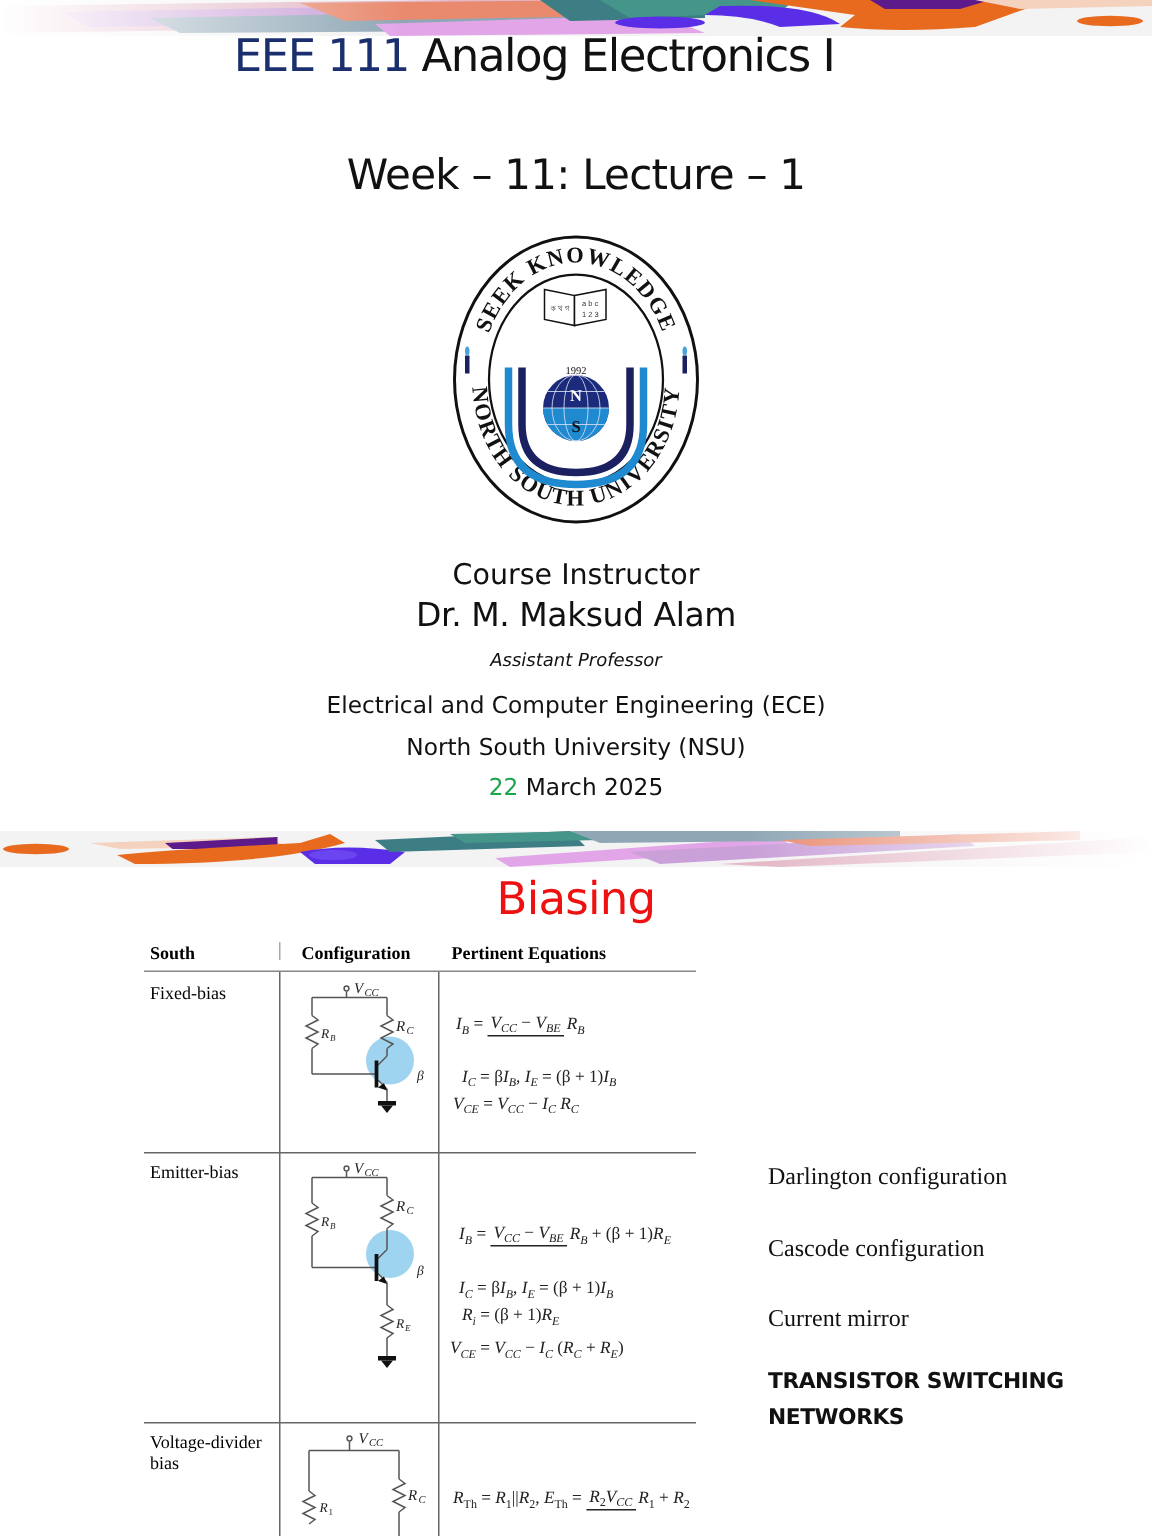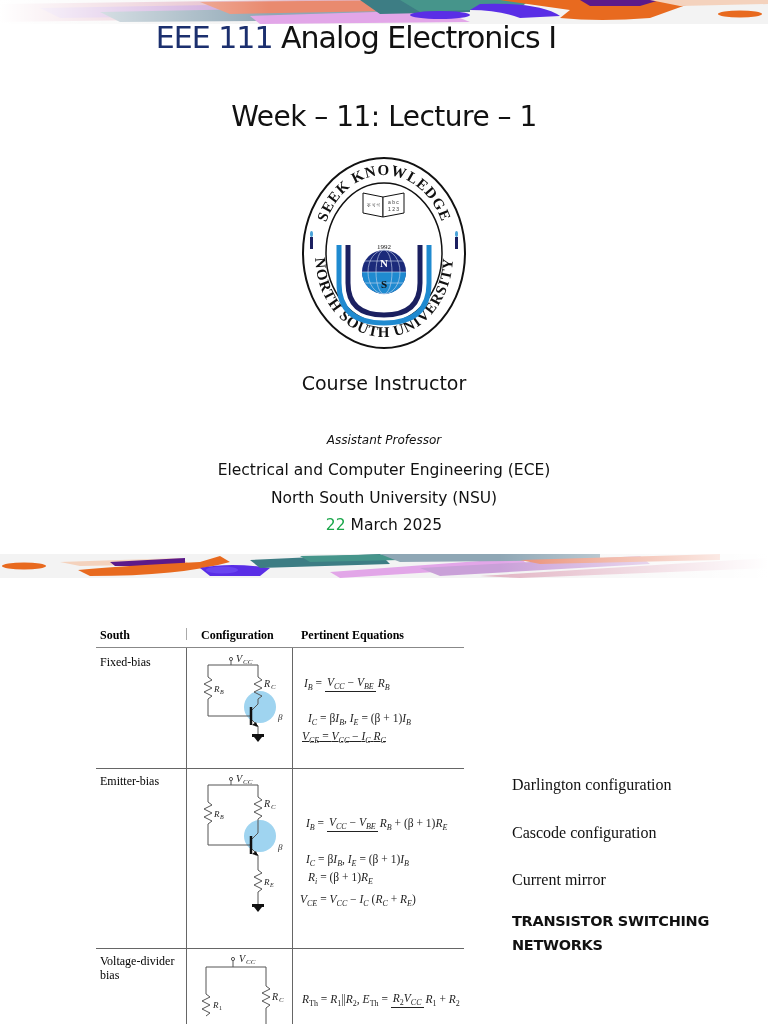--- a/index.html
+++ b/index.html
@@ -132,20 +132,21 @@
         <line x1="64" y1="106" x2="102" y2="106"></line>
         <line x1="64" y1="128" x2="102" y2="128"></line>
       </g>
       <text x="83" y="94" font-size="7" text-anchor="middle" fill="#111" font-family="Liberation Serif, serif">1992</text>
       <text x="83" y="112" font-size="11" text-anchor="middle" fill="#fff" font-weight="bold" font-family="Liberation Serif, serif">N</text>
       <text x="83" y="133" font-size="11" text-anchor="middle" fill="#111" font-weight="bold" font-family="Liberation Serif, serif">S</text>
     </svg>
   </div>
 
   <div class="info label">Course Instructor</div>
+  <div class="info name">Dr. M. Maksud Alam</div>
   <div class="info role">Assistant Professor</div>
   <div class="info dept">Electrical and Computer Engineering (ECE)</div>
   <div class="info univ">North South University (NSU)</div>
   <div class="info date"><span class="day">22</span><span> March 2025</span></div>
 </div>
 
 <div class="slide-gap"></div>
 
 <div class="slide slide2">
 
@@ -168,20 +169,21 @@
       <path d="M300 2 L400 0 L400 6 L310 8 Z" fill="#46958b"></path>
       <path d="M330 18 L520 4 L530 12 L340 24 Z" fill="#e2a6e8"></path>
       <path d="M380 0 L600 0 L600 6 L400 8 Z" fill="#8fa7b5"></path>
       <path d="M420 14 L640 2 L650 10 L440 22 Z" fill="#c9a0d8"></path>
       <path d="M480 22 L768 4 L768 14 L520 24 Z" fill="#e3b7c6"></path>
       <path d="M520 6 L720 0 L720 6 L540 10 Z" fill="#e98a6f"></path>
       <rect width="768" height="24" fill="url(#fadeR)"></rect>
     </svg>
   </div>
 
+  <div class="title2">Biasing</div>
 
   <div class="btable">
     <div class="hdr">
       <span style="left:4px;">South</span>
       <span style="left:105px;">Configuration</span>
       <span style="left:205px;">Pertinent Equations</span>
     </div>
     <div class="col-sep" style="left:90px; top:4px; height:12px; background:#aaa;"></div>
     <div class="col-sep" style="left:90px; top:24px; height:380px;"></div>
     <div class="col-sep" style="left:196px; top:24px; height:380px;"></div>
@@ -218,21 +220,21 @@
         <text x="75" y="37" font-size="7" font-style="italic" font-family="Liberation Serif, serif" fill="#222">C</text>
       <text x="82" y="68" font-size="9" font-style="italic" font-family="Liberation Serif, serif" fill="#222">β</text>
     </svg>
     <div class="eq" style="left:208px; top:52px;">
       <span class="it">I</span><sub class="it">B</sub> = <span class="frac">
           <span class="num"><span class="it">V</span><sub class="it">CC</sub> − <span class="it">V</span><sub class="it">BE</sub></span>
           <span class="den"><span class="it">R</span><sub class="it">B</sub></span>
         </span>
     </div>
     <div class="eq" style="left:212px; top:88px;"><span class="it">I</span><sub class="it">C</sub> = β<span class="it">I</span><sub class="it">B</sub>, <span class="it">I</span><sub class="it">E</sub> = (β + 1)<span class="it">I</span><sub class="it">B</sub></div>
-    <div class="eq" style="left:206px; top:106px;text-decoration:underline;"><span class="it">V</span><sub class="it">CE</sub> = <span class="it">V</span><sub class="it">CC</sub> − <span class="it">I</span><sub class="it">C</sub> <span class="it">R</span><sub class="it">C</sub></div>
+    <div class="eq" style="left:206px; top:106px;"><span class="it">V</span><sub class="it">CE</sub> = <span class="it">V</span><sub class="it">CC</sub> − <span class="it">I</span><sub class="it">C</sub> <span class="it">R</span><sub class="it">C</sub></div>
 
     <div class="rowlabel" style="top:150px;">Emitter-bias</div>
     <svg class="circuit" style="left:100px; top:148px;" width="92" height="176" viewBox="0 0 92 176">
       <circle cx="64" cy="64" r="16" fill="#9fd4f0"></circle>
       <g stroke="#555" stroke-width="1" fill="none">
         <circle cx="35" cy="7" r="1.6"></circle>
         <line x1="35" y1="9" x2="35" y2="13"></line>
         <line x1="12" y1="13" x2="62" y2="13"></line>
         <line x1="12" y1="13" x2="12" y2="30"></line>
         <polyline points="12,30 16,33 8,37 16,41 8,45 16,49 12,52"></polyline>

